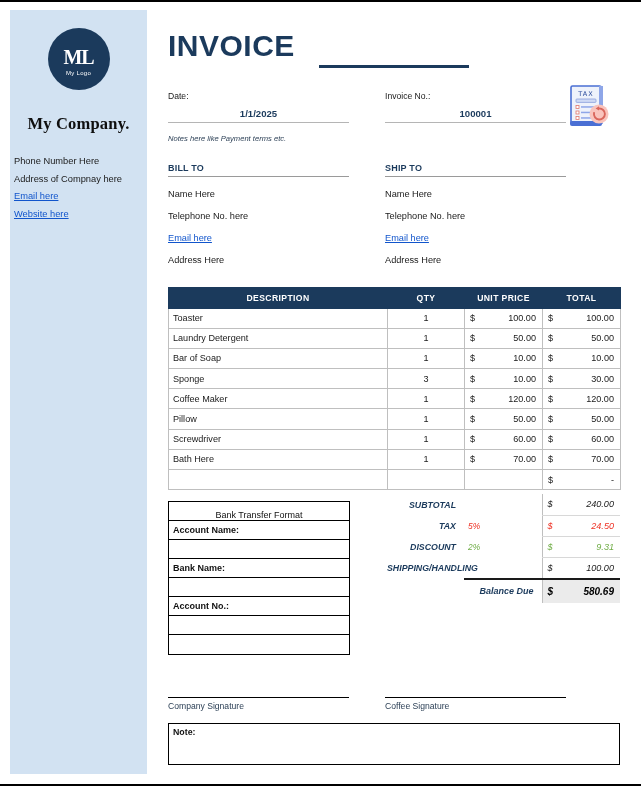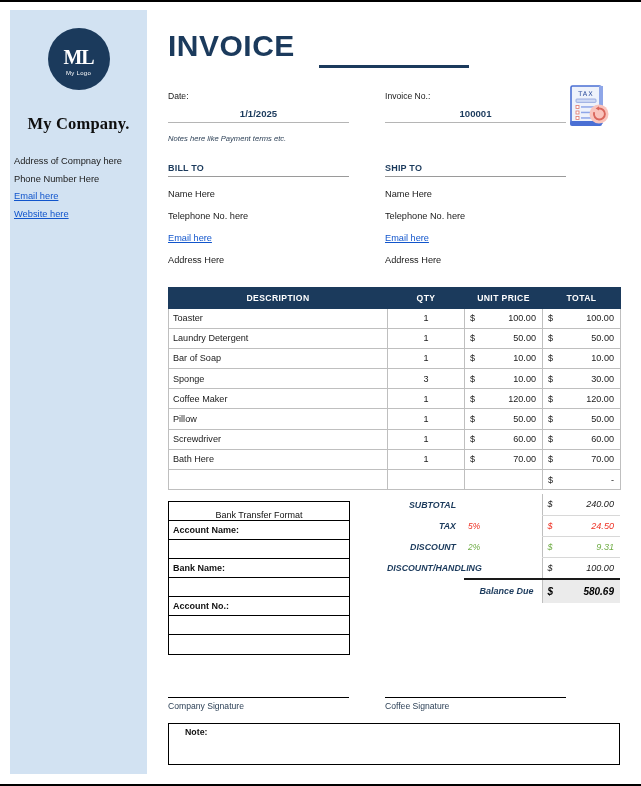--- a/index.html
+++ b/index.html
@@ -335,42 +335,41 @@
     height: 42px;
     border: 1.6px solid #000;
     box-sizing: border-box;
   }
   #note-label {
     font-size: 8.8px;
     font-weight: bold;
     color: #111;
     padding: 3px 0 0 4px;
     display: block;
-    margin-left: 12px;
   }
 </style>
 </head>
 <body>
 
 <div id="page">
 
   <div id="sidebar">
 
     <div id="logo-wrap">
       <div id="logo-circle">
         <span id="logo-mark">ML</span>
         <span id="logo-sub">My Logo</span>
       </div>
     </div>
 
     <div id="company-name">My Company.</div>
 
     <div id="side-addr-block">
+      <div class="side-line">Phone Number Here</div>
       <div class="side-line">Address of Compnay here</div>
-      <div class="side-line">Phone Number Here</div>
       <a class="side-link">Email here</a>
       <a class="side-link">Website here</a>
     </div>
 
   </div>
 
   <div id="main">
 
     <span id="invoice-title">INVOICE</span>
     <div id="invoice-title-underline"></div>
@@ -632,21 +631,21 @@
           <td class="tot-pct green">2%</td>
           <td class="tot-money">
             <div class="money-inner">
               <span class="money-sign green">$</span>
               <span class="money-num green">9.31</span>
             </div>
           </td>
         </tr>
         <tr>
           <td></td>
-          <td class="tot-label">DISCOUNT/HANDLING</td>
+          <td class="tot-label">SHIPPING/HANDLING</td>
           <td></td>
           <td class="tot-money">
             <div class="money-inner">
               <span class="money-sign">$</span>
               <span class="money-num">100.00</span>
             </div>
           </td>
         </tr>
         <tr>
           <td></td>

